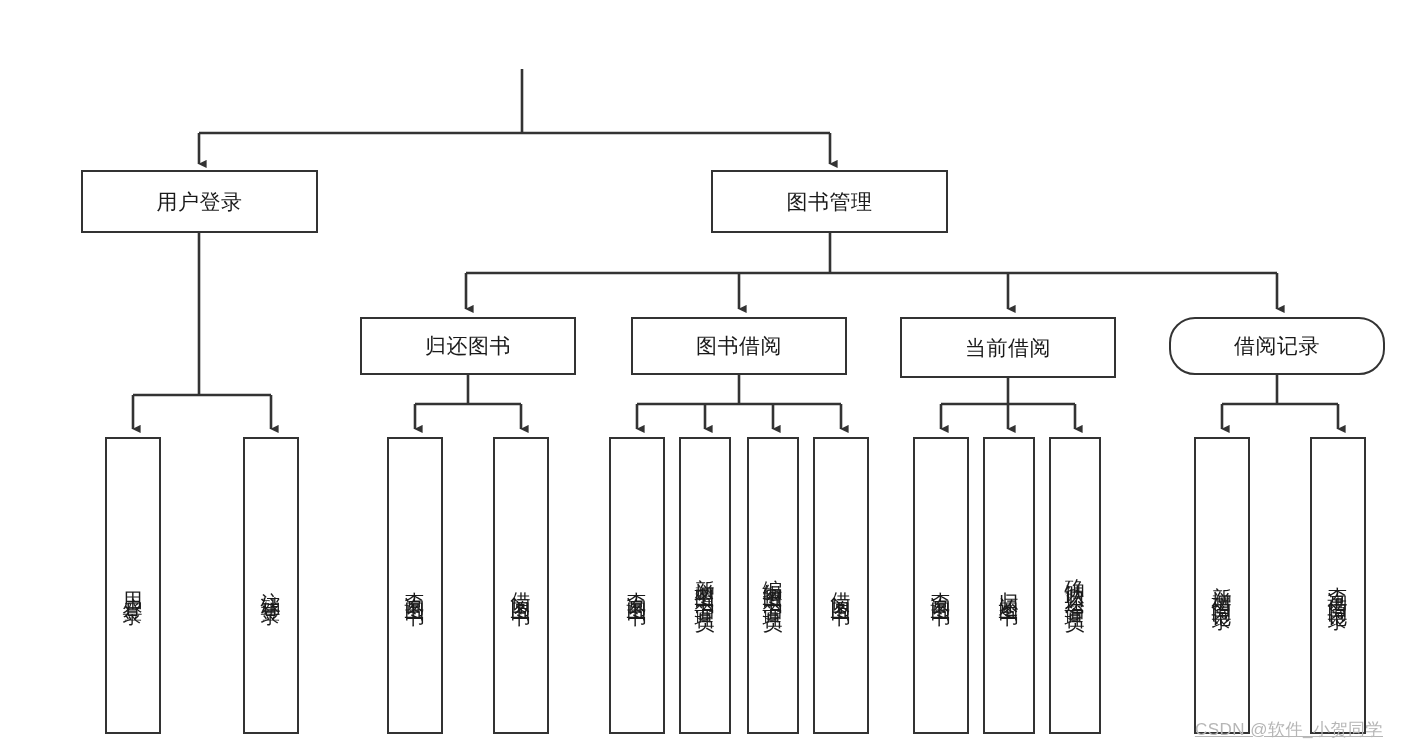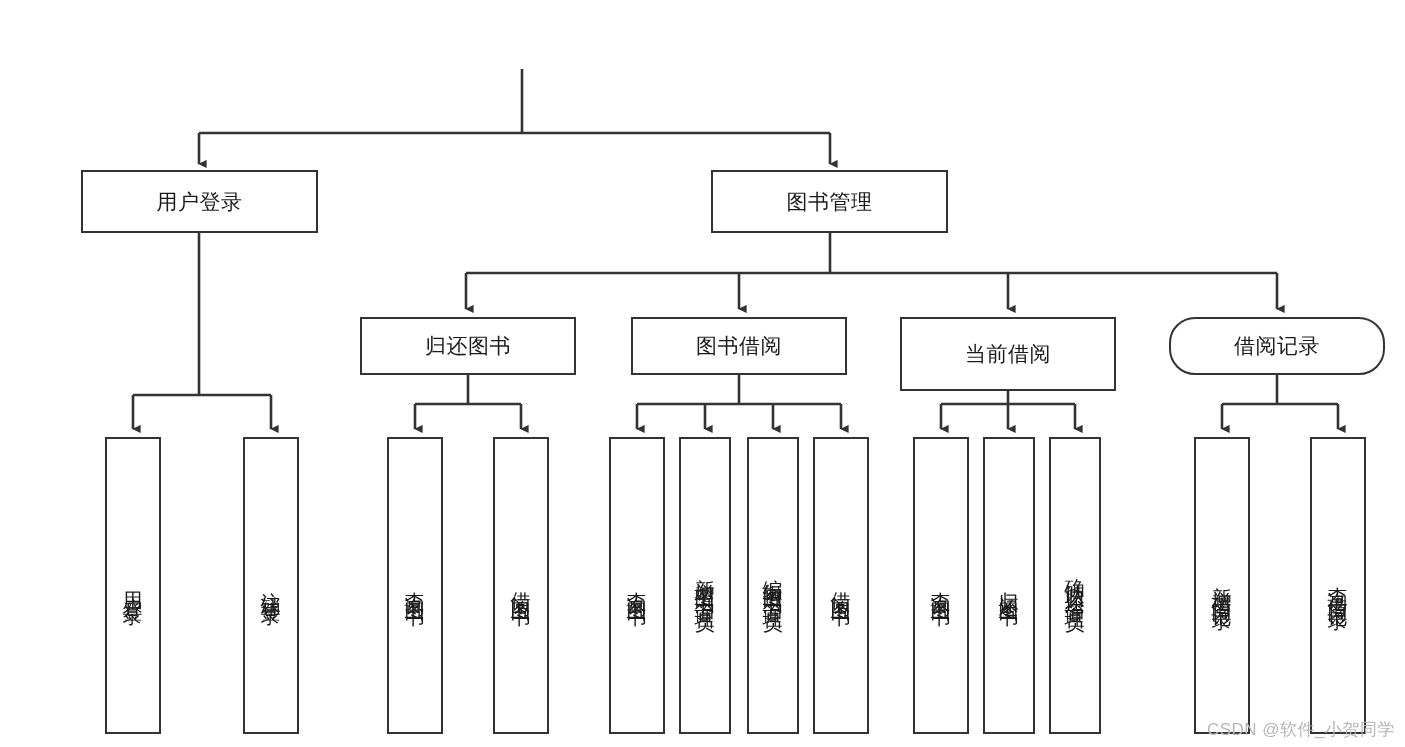--- a/index.html
+++ b/index.html
@@ -50,27 +50,28 @@
     line-height: 1;
     white-space: nowrap;
     display: block;
   }
   .node .hlabel {
     display: block;
     white-space: nowrap;
   }
   .watermark {
     position: absolute;
-    right: 10px;
+    right: 22px;
     bottom: 6px;
     font-size: 17px;
     color: #b6b6b6;
     letter-spacing: 0.5px;
     white-space: nowrap;
     user-select: none;
+    text-decoration: underline;
   }
 </style>
 </head>
 <body>
 
 <div id="canvas">
 
   <svg class="edges" viewBox="0 0 1405 747">
     <defs>
       <marker id="arrowhead" markerWidth="9" markerHeight="9" refX="4.5" refY="7.6" orient="auto" markerUnits="userSpaceOnUse">
@@ -131,21 +132,21 @@
   </div>
 
   <div class="node horizontal" style="left:360px; top:317px; width:216px; height:58px;">
     <span class="hlabel">归还图书</span>
   </div>
 
   <div class="node horizontal" style="left:631px; top:317px; width:216px; height:58px;text-align:right;">
     <span class="hlabel">图书借阅</span>
   </div>
 
-  <div class="node horizontal" style="left:900px; top:317px; width:216px; height:74px;">
+  <div class="node horizontal" style="left:900px; top:317px; width:216px; height:61px;">
     <span class="hlabel">当前借阅</span>
   </div>
 
   <div class="node horizontal" style="left:1169px; top:317px; width:216px; height:58px;border-radius:26px;">
     <span class="hlabel">借阅记录</span>
   </div>
 
   <div class="node vertical" style="left:105px; top:437px; width:56px; height:297px;">
     <span class="vlabel">用户登录</span>
   </div>

